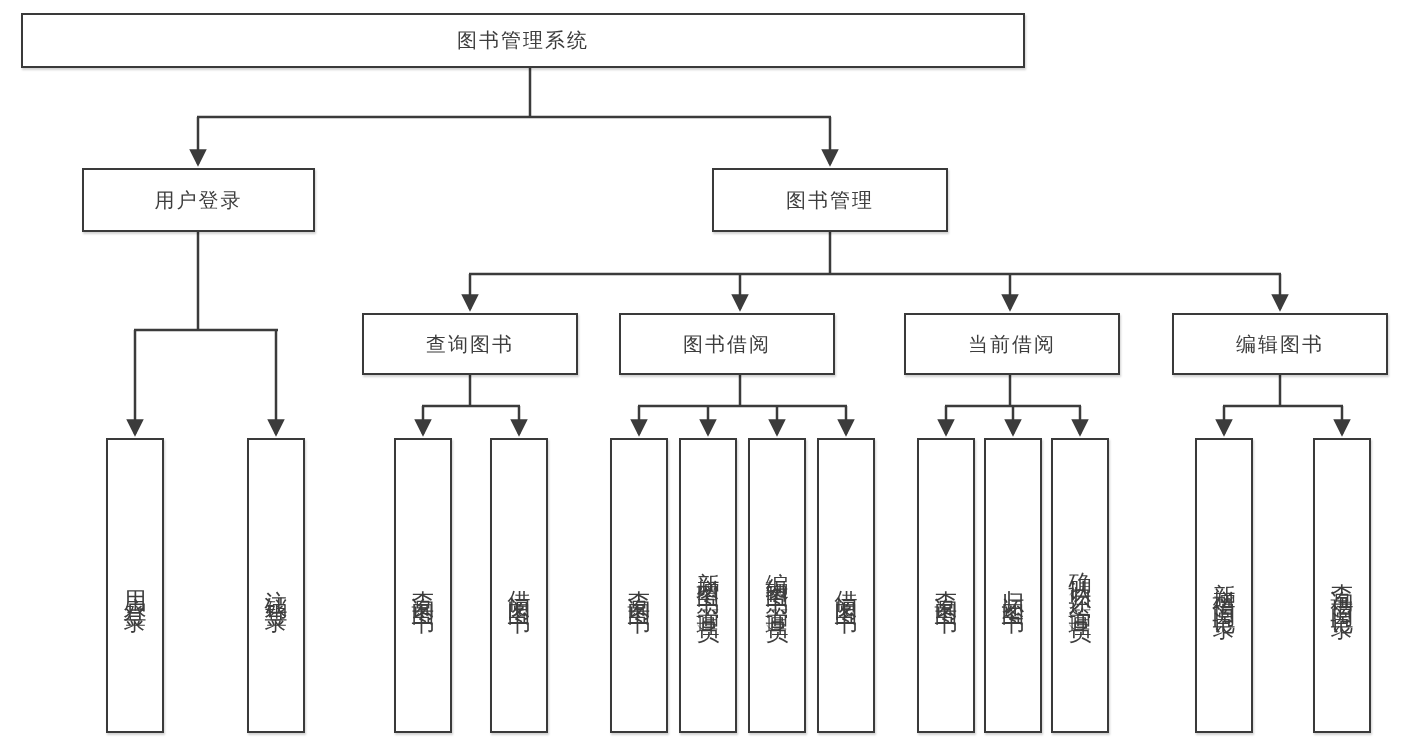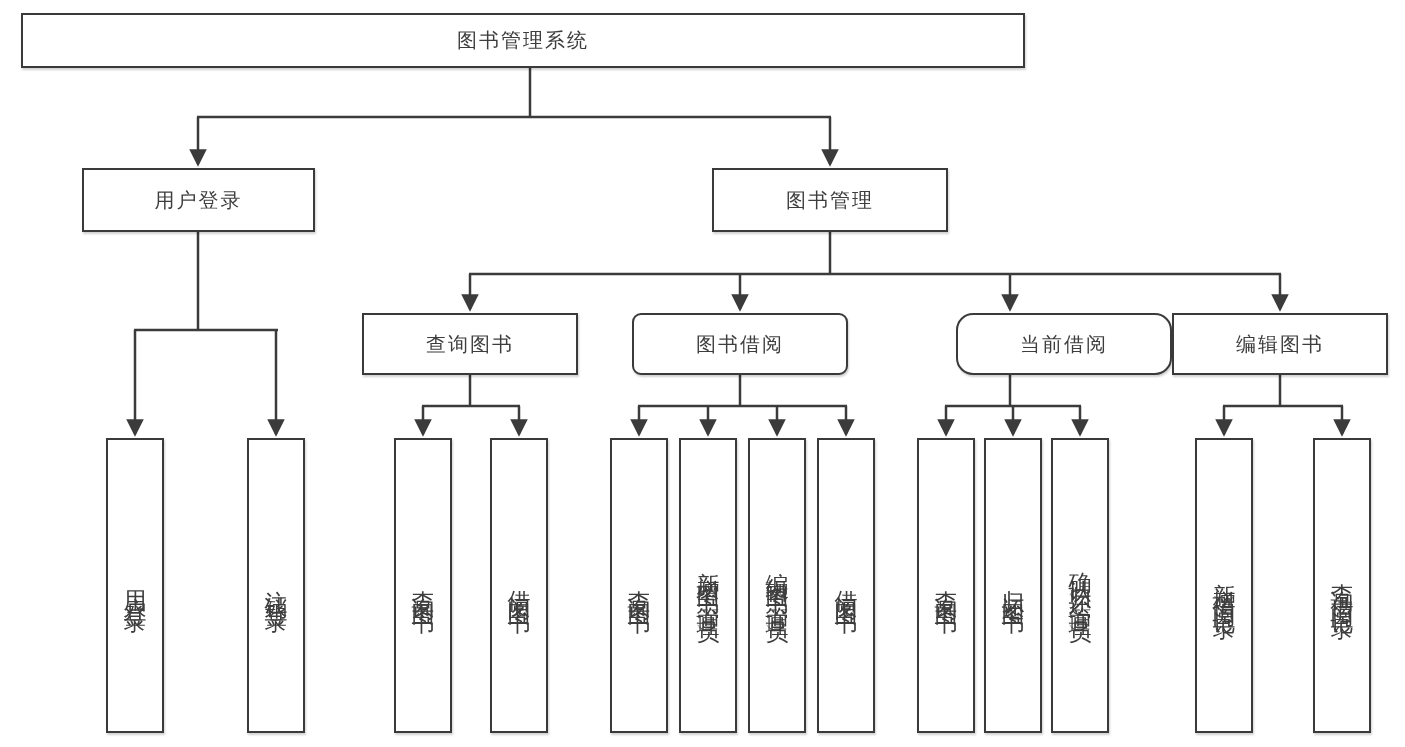--- a/index.html
+++ b/index.html
@@ -89,22 +89,22 @@
         <line x1="1342" y1="406" x2="1342" y2="434" marker-end="url(#arrow)"></line>
       </g>
   </svg>
 
   <div class="node h" style="left:21px;top:13px;width:1004px;height:55px;">图书管理系统</div>
 
   <div class="node h lvl2" style="left:82px;width:233px;">用户登录</div>
   <div class="node h lvl2" style="left:712px;width:236px;">图书管理</div>
 
   <div class="node h lvl3" style="left:362px;">查询图书</div>
-  <div class="node h lvl3" style="left:632px;border-radius:9px;">图书借阅</div>
-  <div class="node h lvl3" style="left:956px;border-radius:17px;">当前借阅</div>
+  <div class="node h lvl3" style="left:619px;">图书借阅</div>
+  <div class="node h lvl3" style="left:904px;">当前借阅</div>
   <div class="node h lvl3" style="left:1172px;">编辑图书</div>
 
   <div class="node v leaf" style="left:106px;">用户登录</div>
   <div class="node v leaf" style="left:247px;">注销登录</div>
 
   <div class="node v leaf" style="left:394px;">查询图书</div>
   <div class="node v leaf" style="left:490px;">借阅图书</div>
 
   <div class="node v leaf" style="left:610px;">查询图书</div>
   <div class="node v leaf" style="left:679px;">新增图书（管理员）</div>

